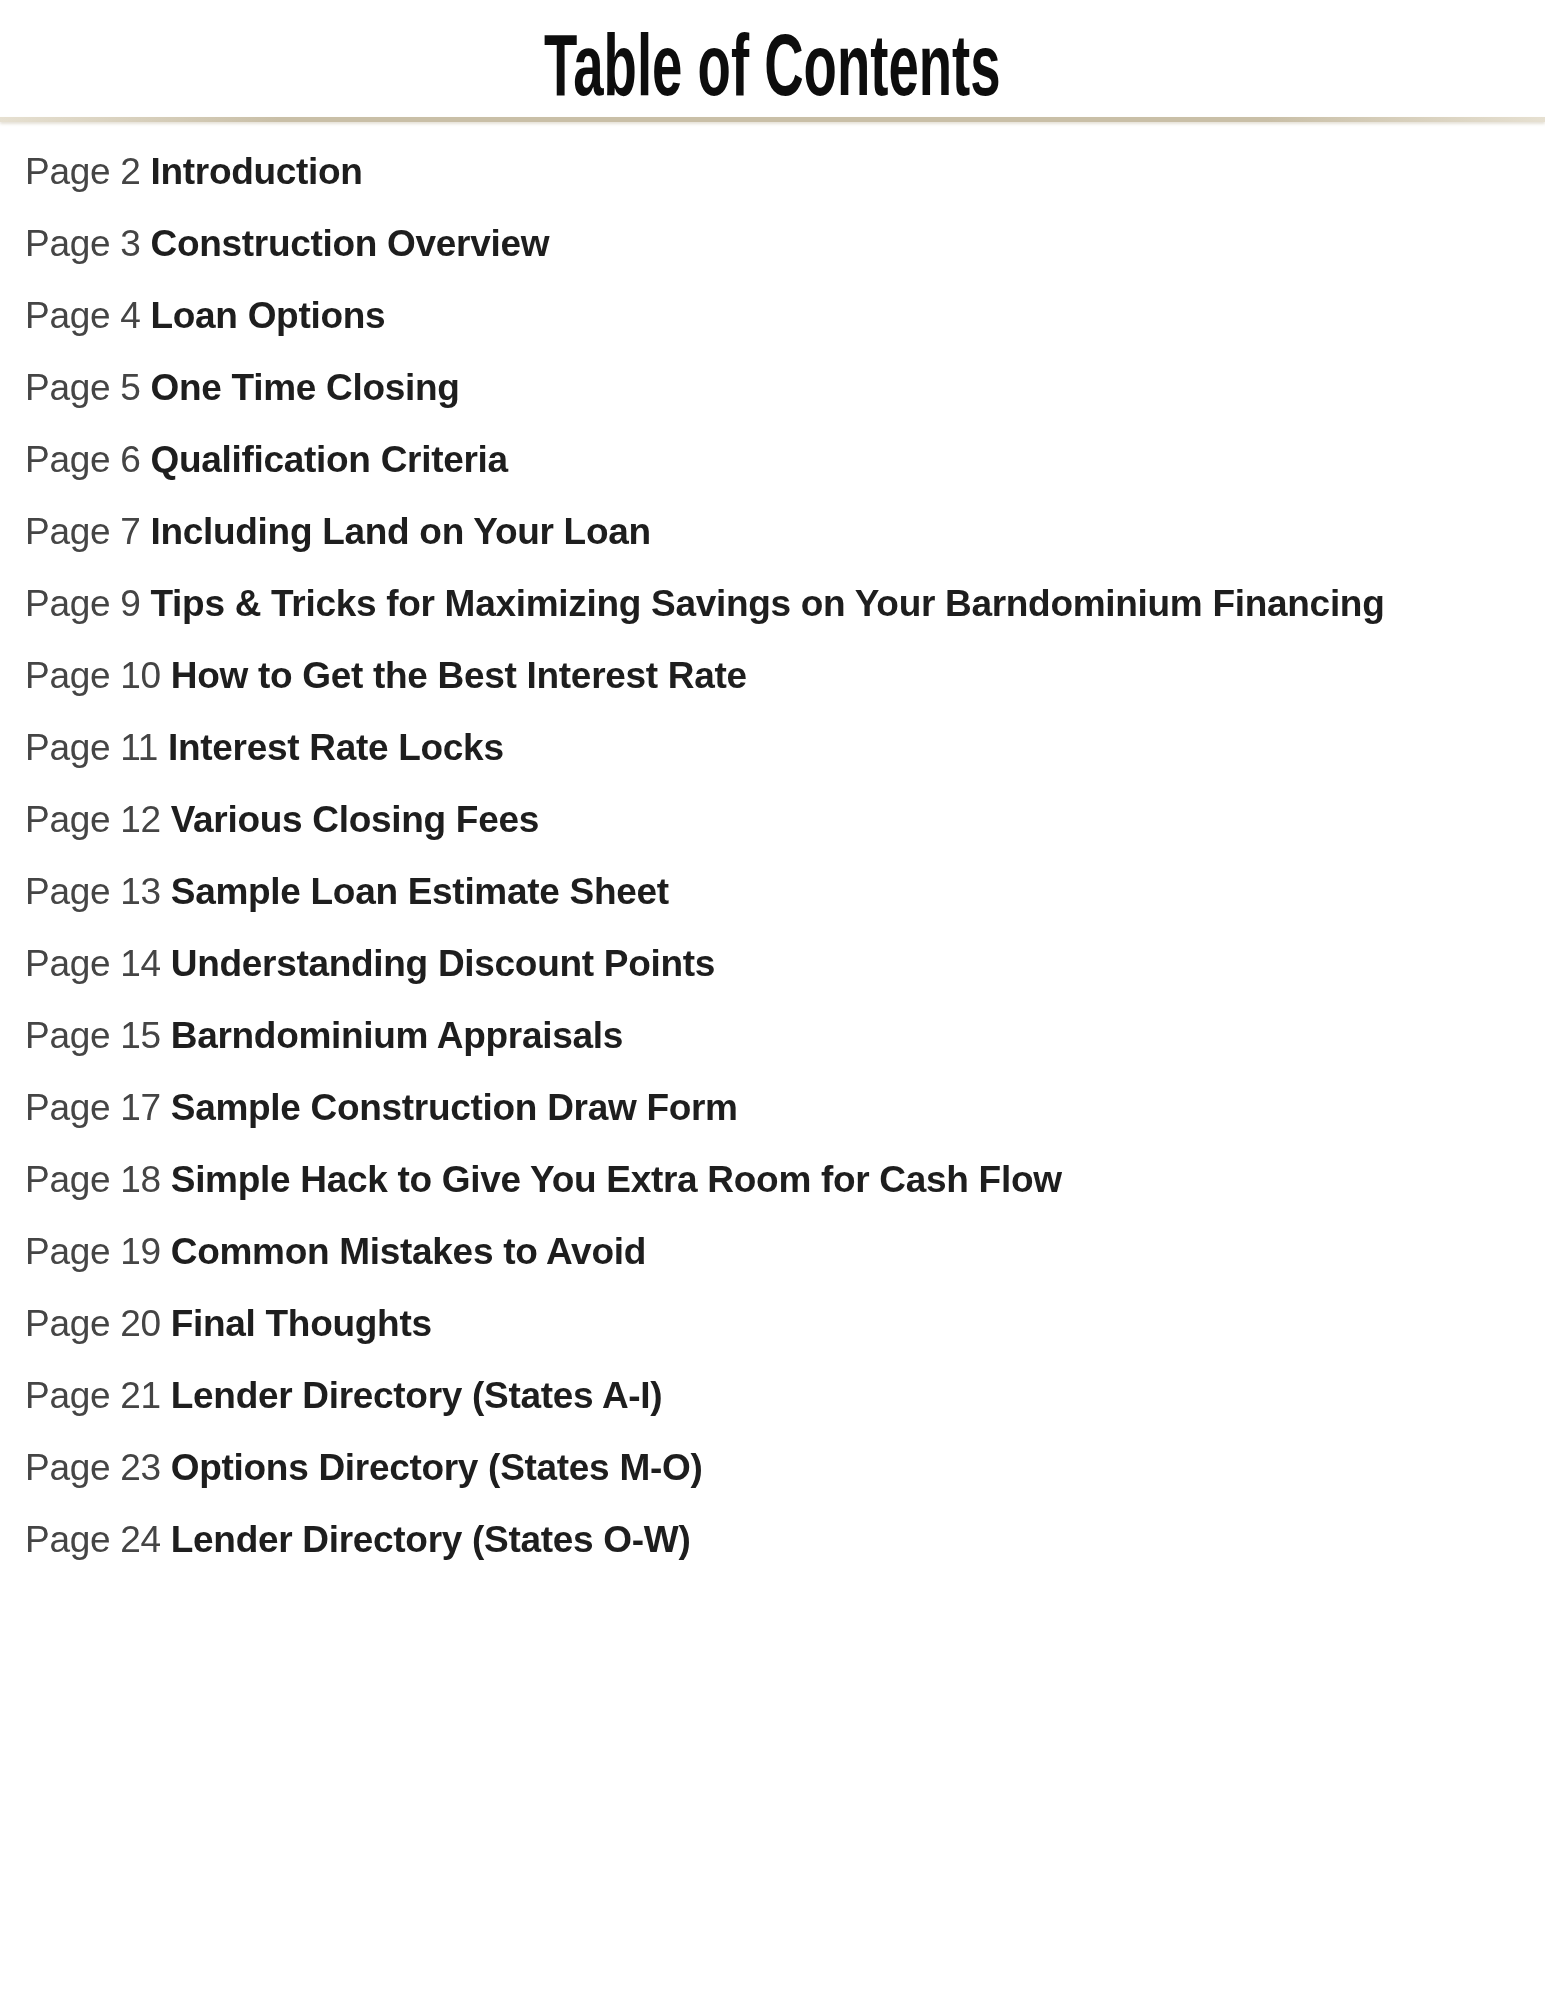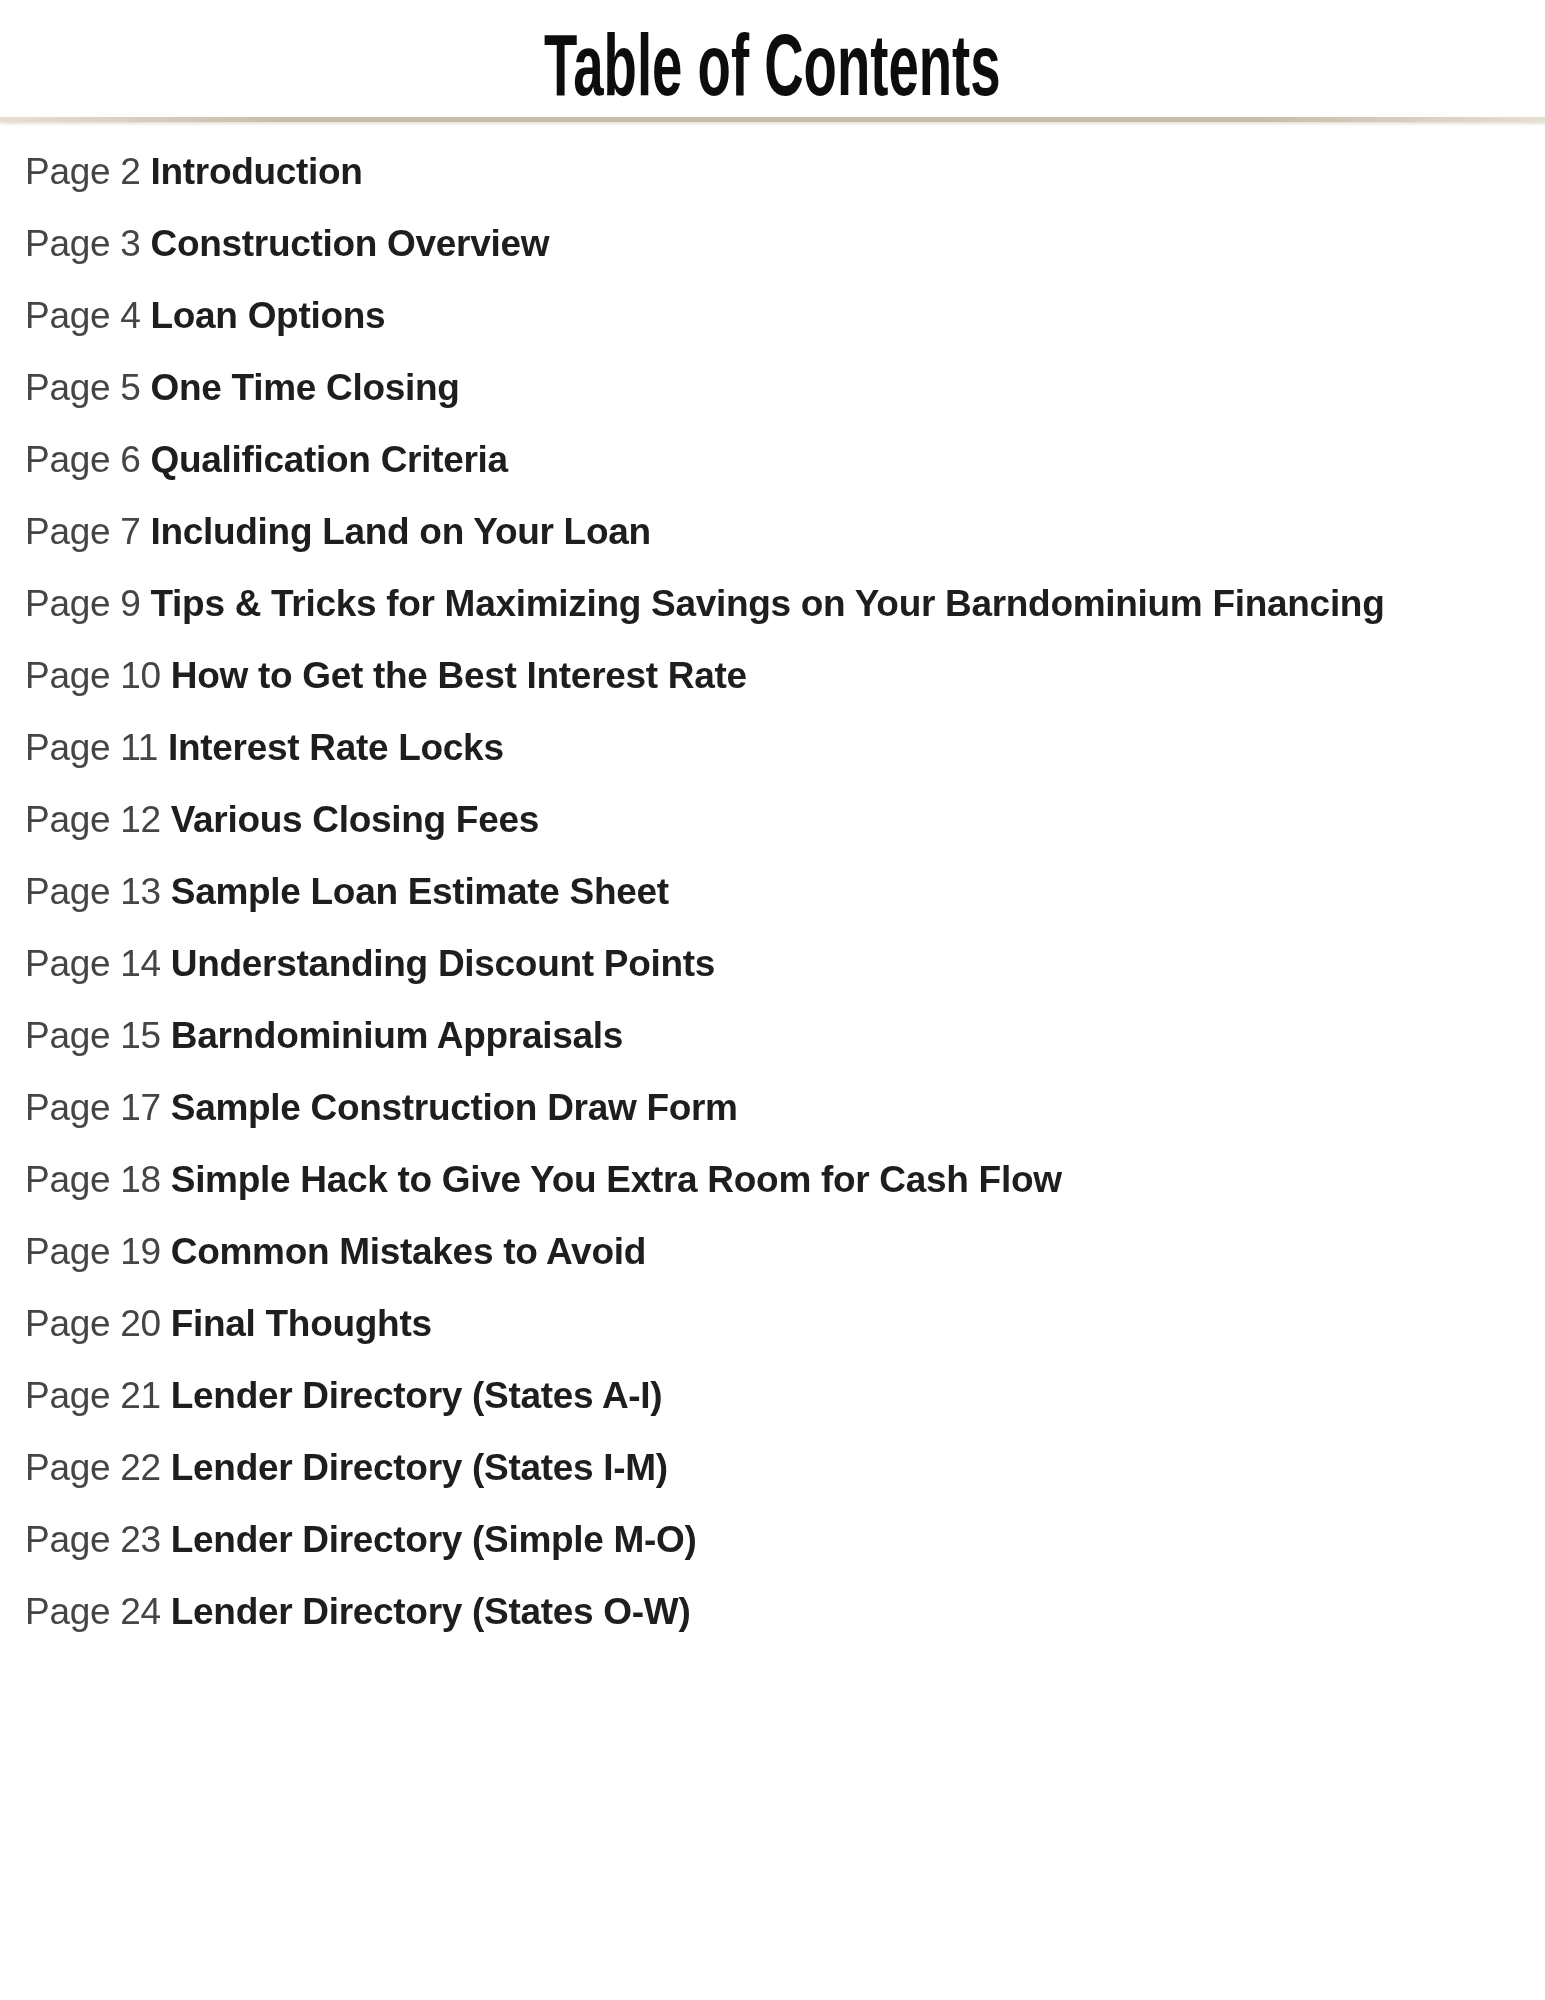--- a/index.html
+++ b/index.html
@@ -144,25 +144,22 @@
   </li>
 
   <li class="toc-entry">
     <span class="page-label">Page 20</span><span class="entry-title">Final Thoughts</span>
   </li>
 
   <li class="toc-entry">
     <span class="page-label">Page 21</span><span class="entry-title">Lender Directory (States A-I)</span>
   </li>
 
-  <li class="toc-entry">
-    <span class="page-label">Page 22</span><span class="entry-title">Lender Directory (States I-M)</span>
-  </li>
 
   <li class="toc-entry">
-    <span class="page-label">Page 23</span><span class="entry-title">Lender Directory (Simple M-O)</span>
+    <span class="page-label">Page 23</span><span class="entry-title">Options Directory (States M-O)</span>
   </li>
 
   <li class="toc-entry">
     <span class="page-label">Page 24</span><span class="entry-title">Lender Directory (States O-W)</span>
   </li>
 </ul>
 </main>
 
 </body></html>

